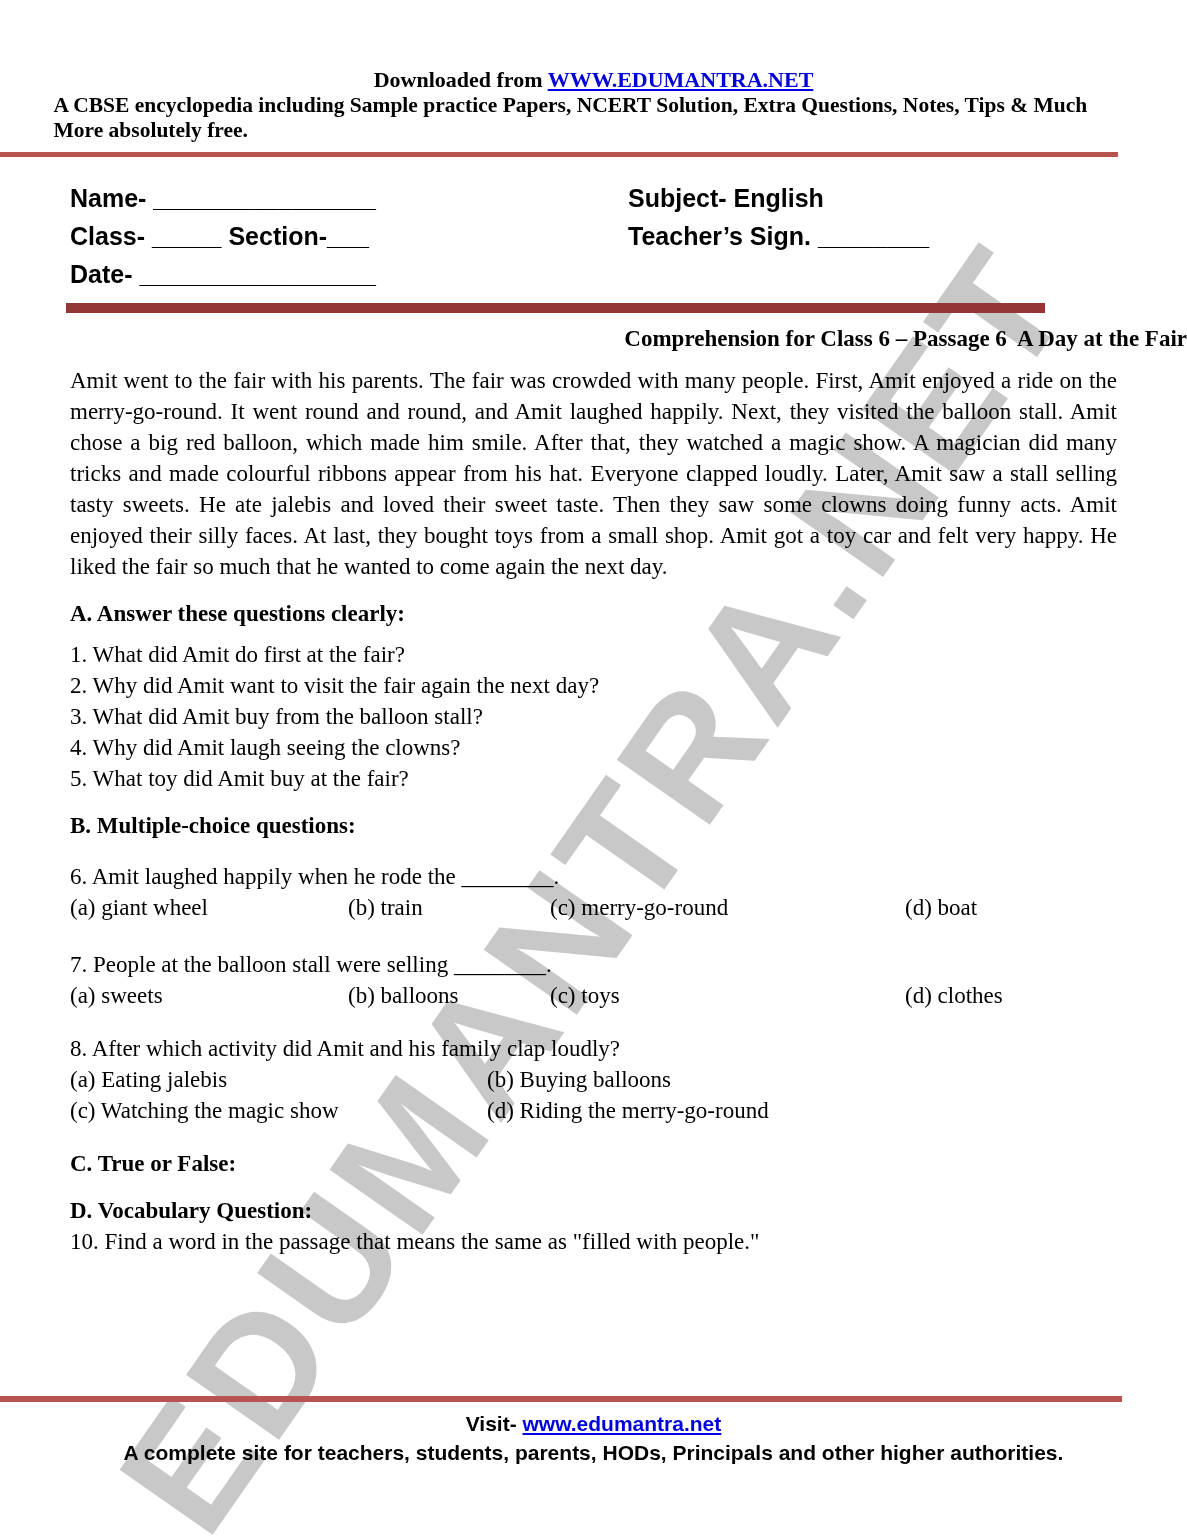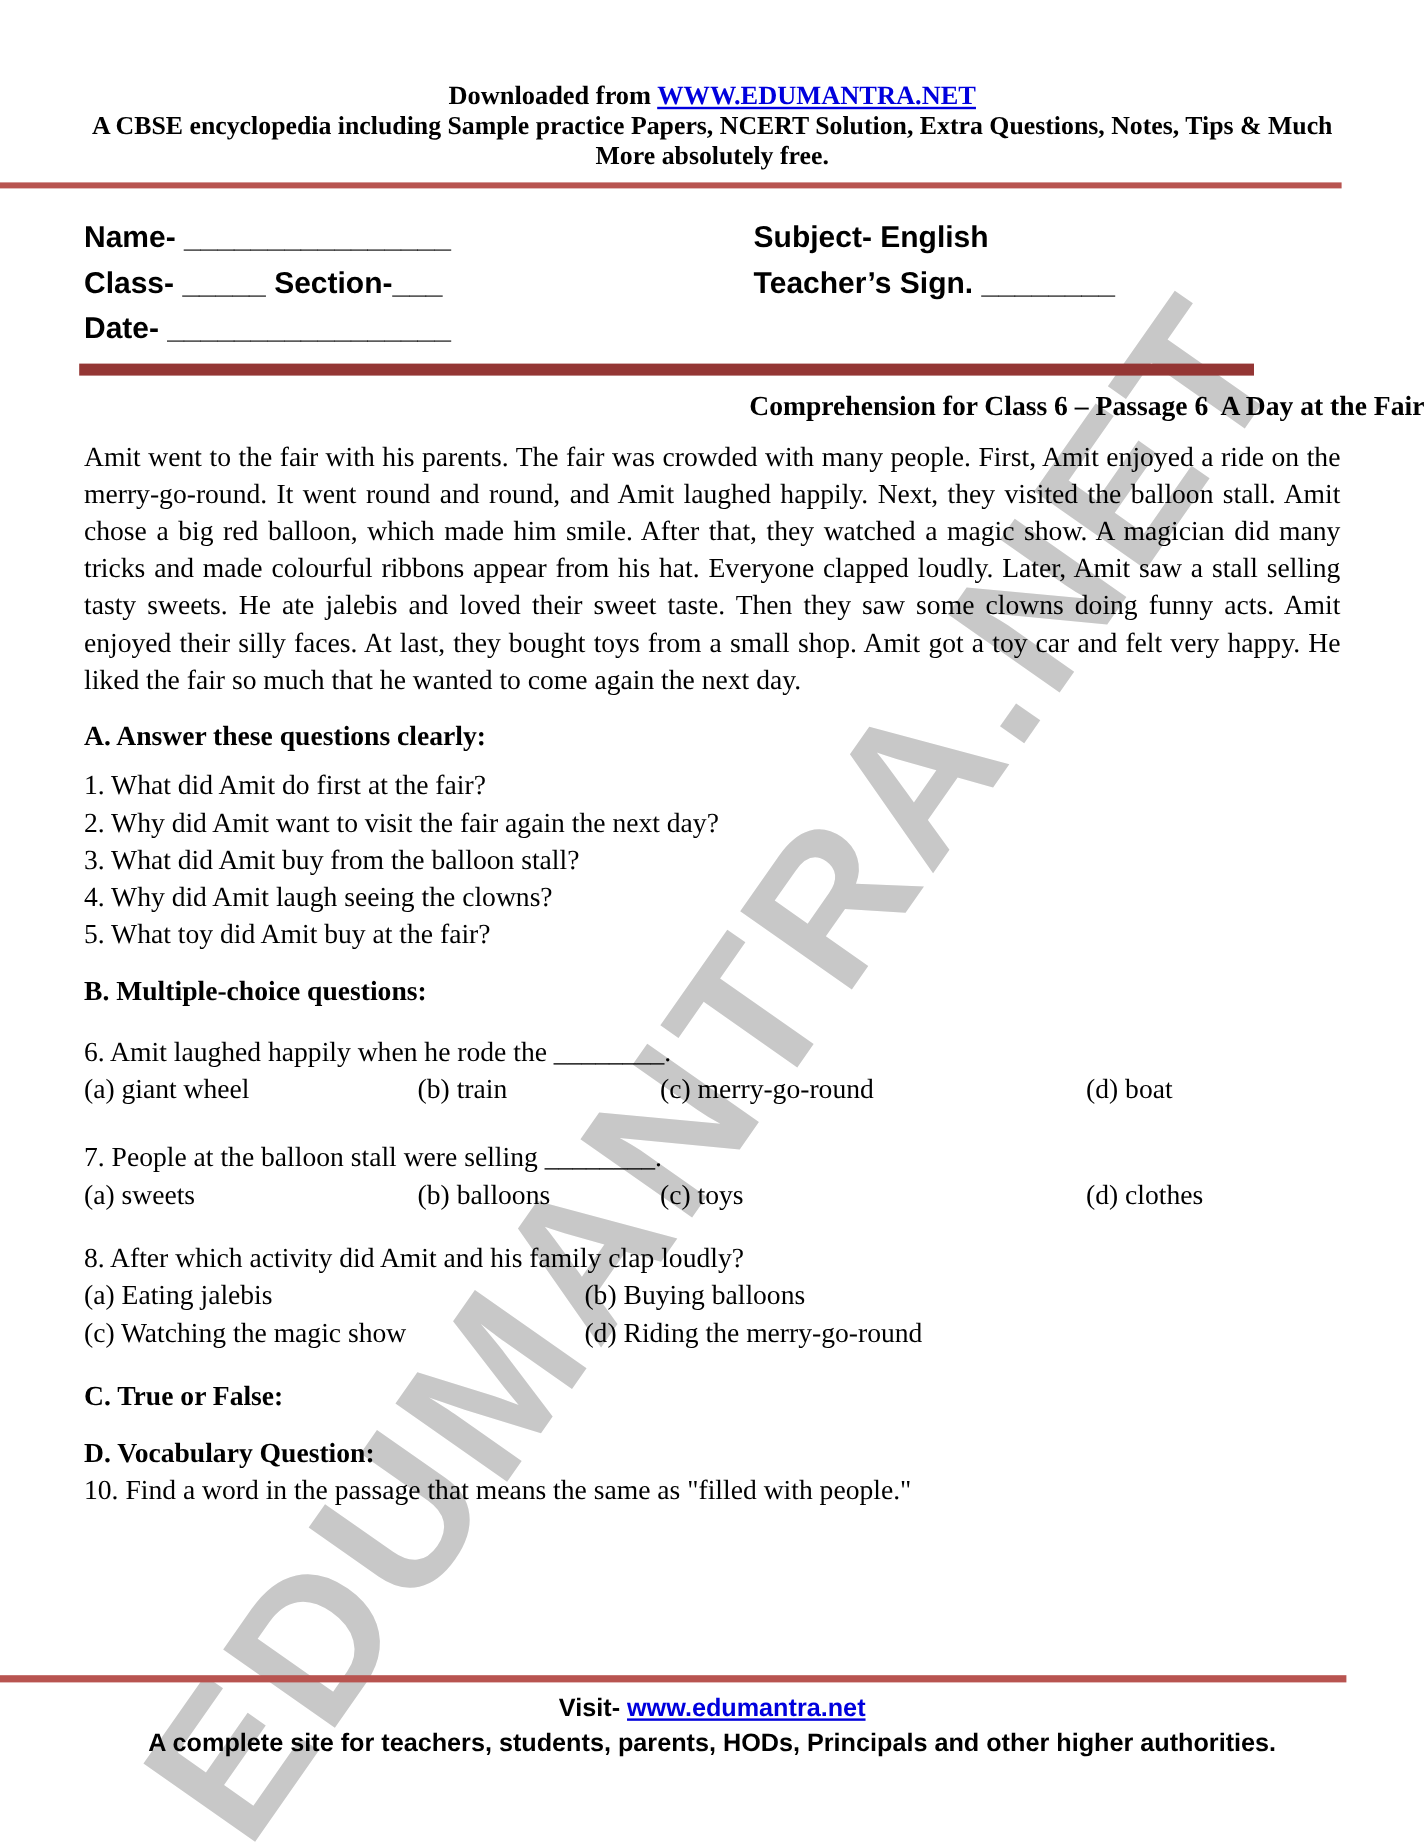--- a/index.html
+++ b/index.html
@@ -35,21 +35,21 @@
     font-weight:bold;
     font-size:22px;
     line-height:27px;
   }
   .link-blue{
     color:#0000dd;
     text-decoration:underline;
     cursor:pointer;
   }
   .hdr-tagline{
-    text-align:center;
+    text-align:left;
     font-weight:bold;
     font-size:21.5px;
     line-height:25px;
     max-width:1080px;
     margin:0 auto;
   }
   .rule-top{margin-top:9px;width:1118px;height:5px;background:#b85450;}
   .rule-mid{margin:10px 0 0 66px;width:979px;height:10px;background:#943634;}
   .rule-bot{width:1122px;height:6px;background:#b85450;}
 

